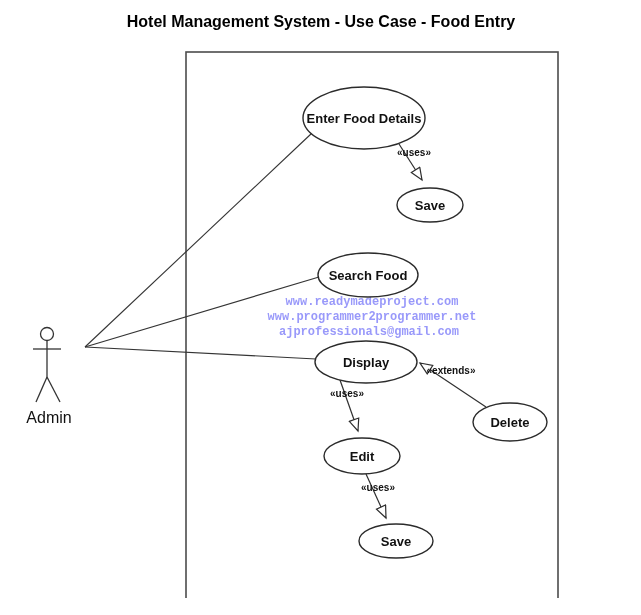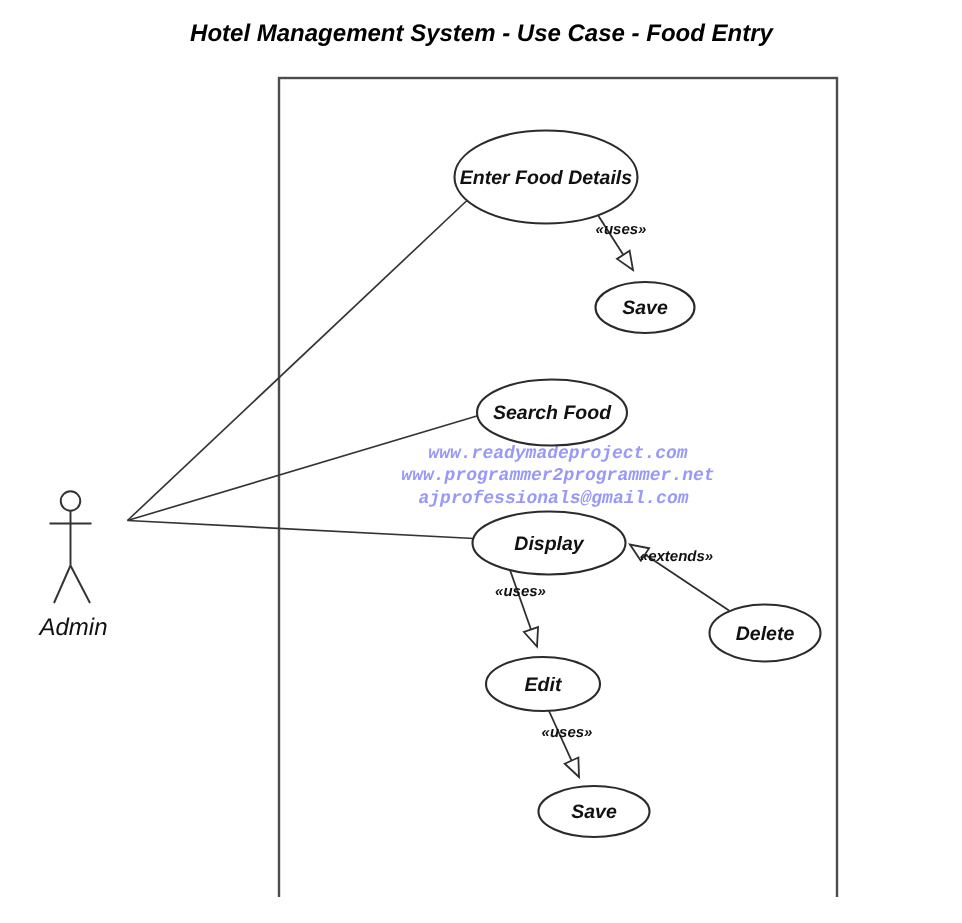--- a/index.html
+++ b/index.html
@@ -6,21 +6,20 @@
     margin: 0;
     padding: 0;
     background: #ffffff;
   }
   .stage {
     position: relative;
     width: 641px;
     height: 598px;
     background: #ffffff;
     overflow: hidden;
-    font-style: italic;
   }
   svg { display: block; }
   .title-text {
     font-family: "Liberation Sans", sans-serif;
     font-size: 16px;
     font-weight: bold;
     fill: #000000;
     text-anchor: middle;
   }
   .uc-label {

